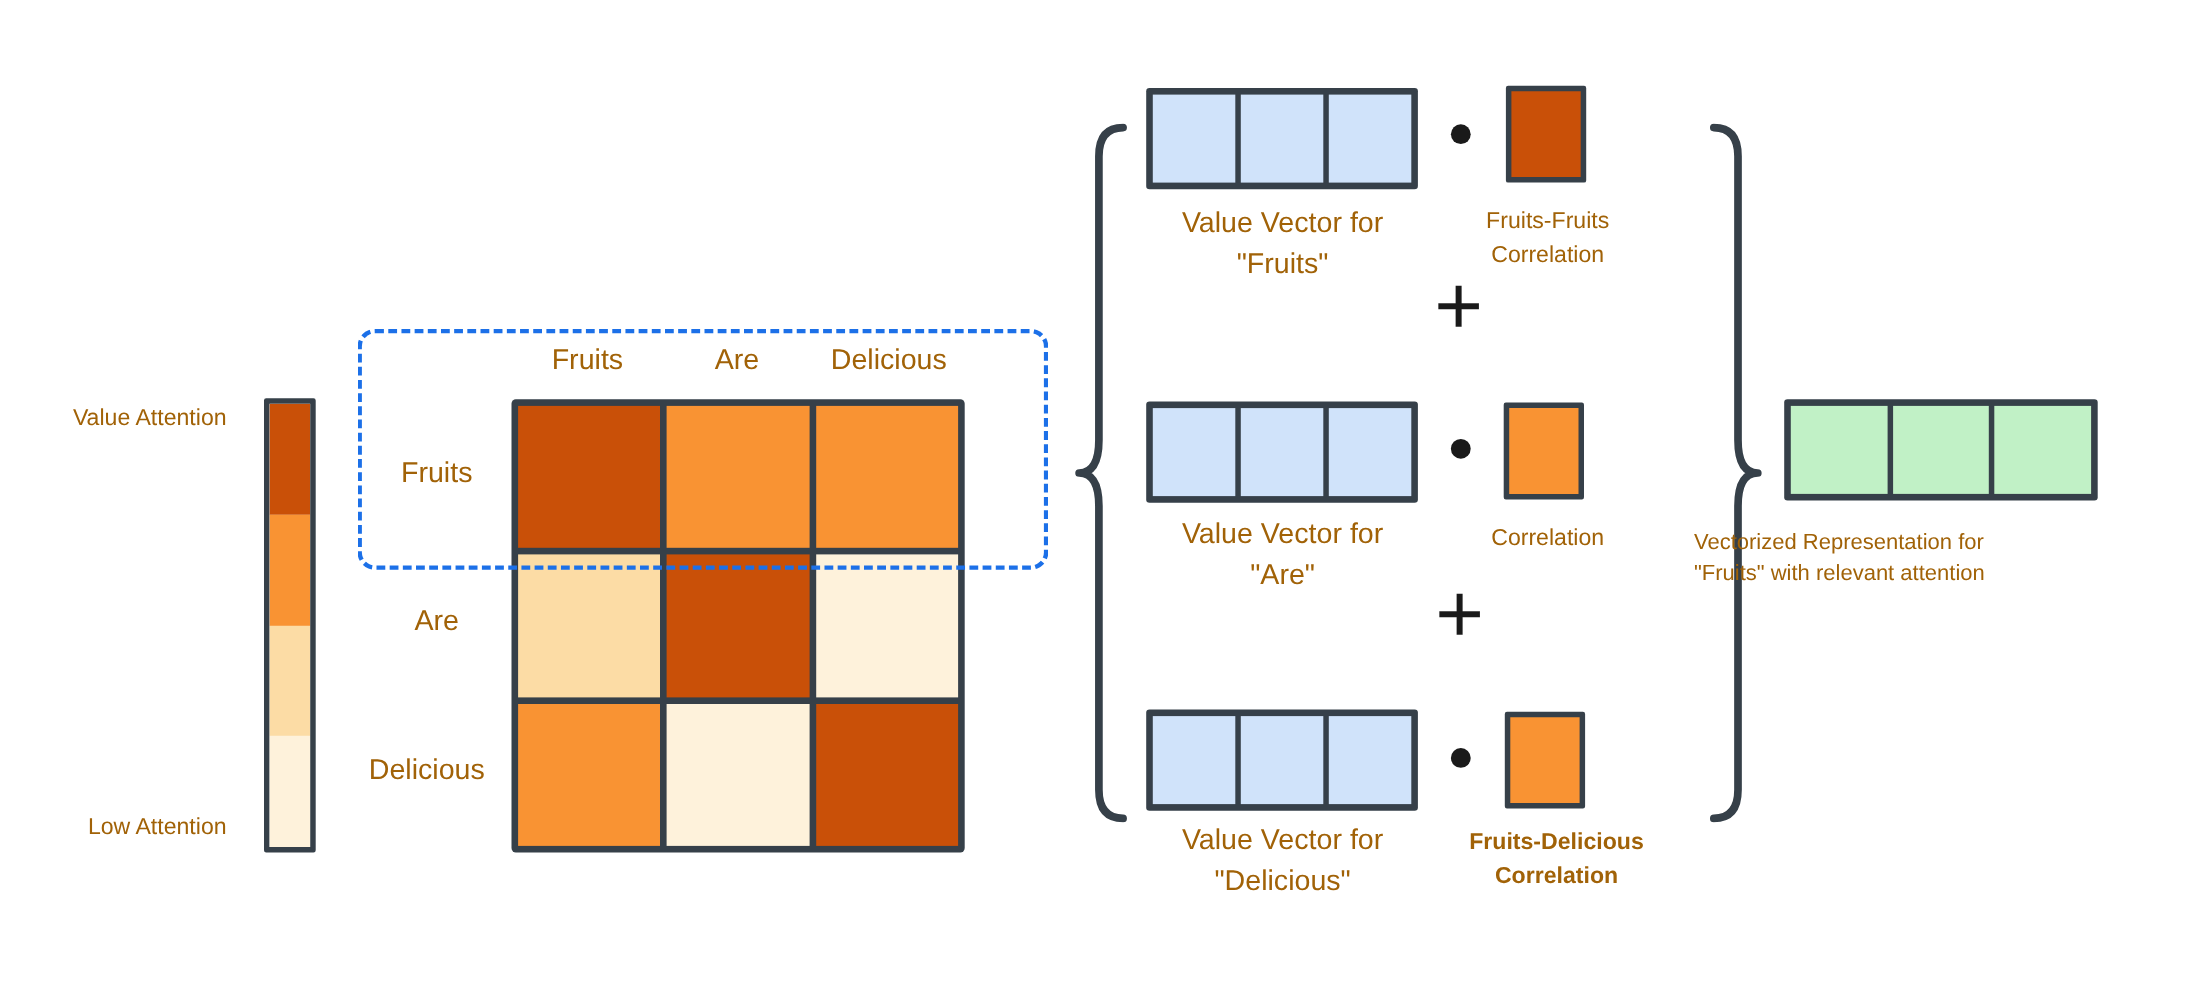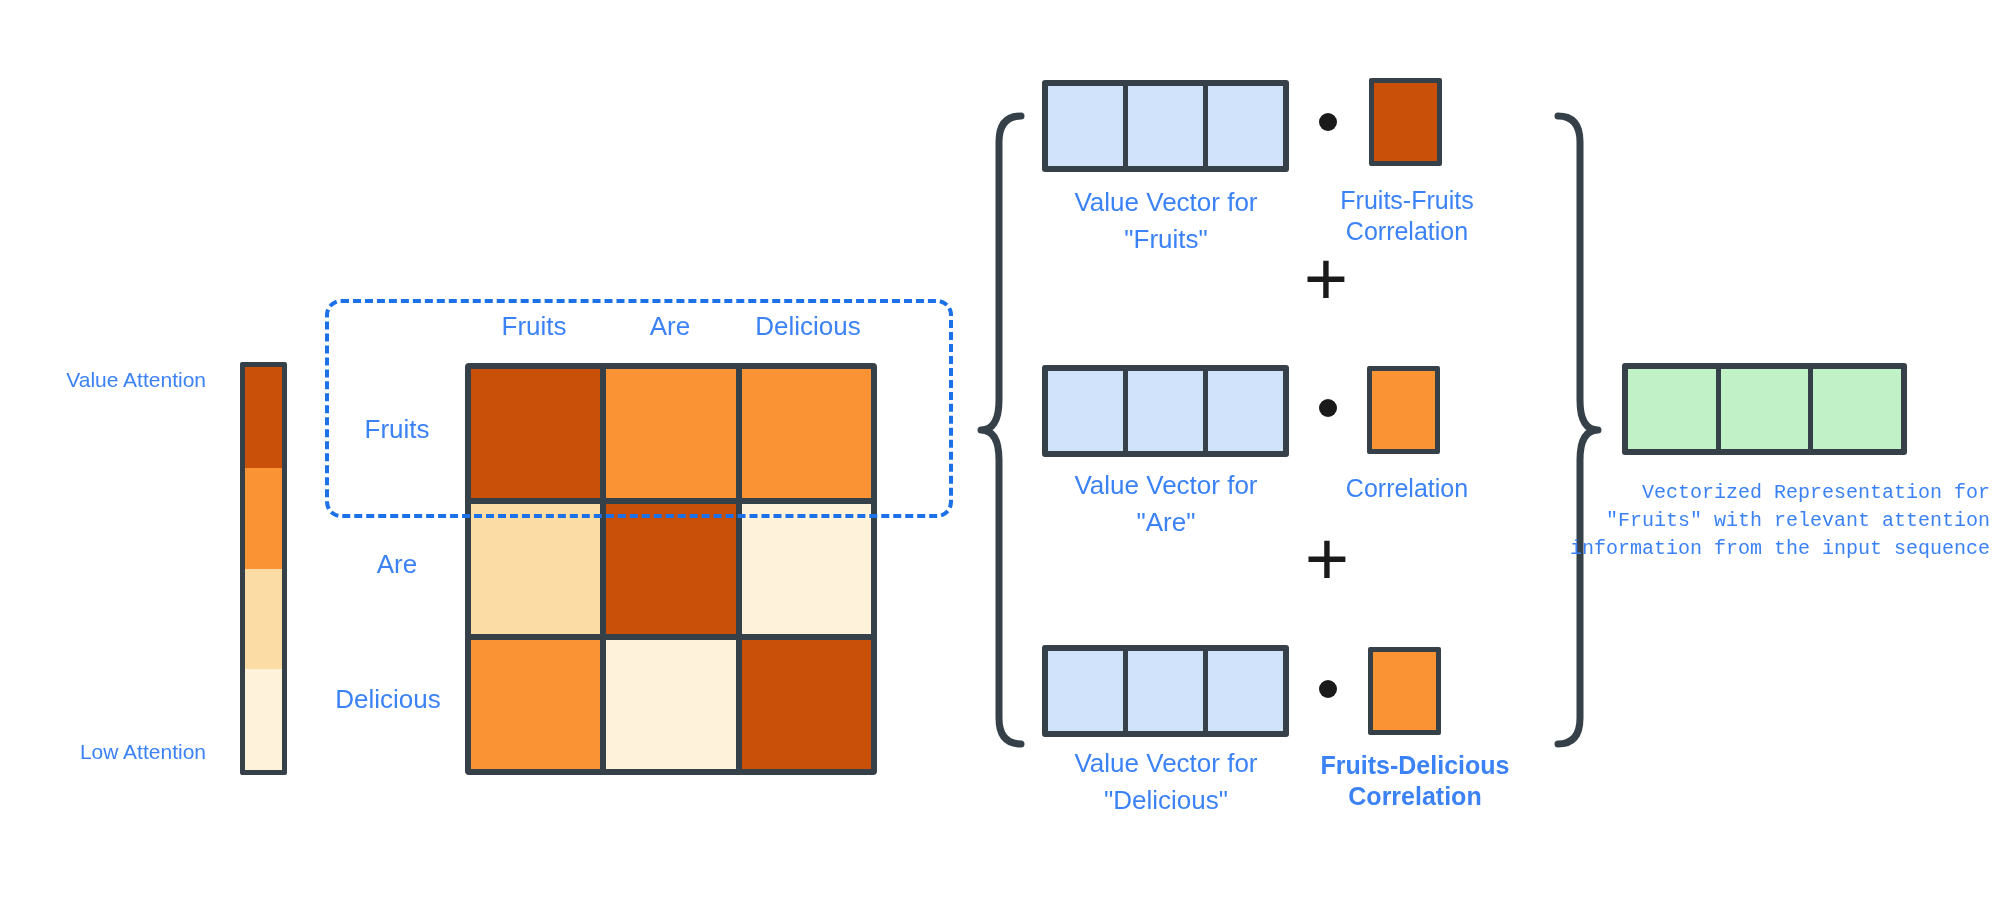--- a/index.html
+++ b/index.html
@@ -1,38 +1,38 @@
 <!DOCTYPE html>
 <html><head>
 <meta charset="utf-8">
 <style>
   html,body{margin:0;padding:0;background:#fff;}
   .canvas{position:relative;width:1999px;height:912px;background:#ffffff;
           font-family:"Liberation Sans",sans-serif;overflow:hidden;color:#4d4d4d;}
   .abs{position:absolute;}
-  .txt{color:#3b82f6;}
+  .txt{color:#a16207;}
   
   .legend-label{font-size:21px;width:185px;text-align:right;}
   .legend-bar{width:47px;height:413px;border:5px solid #364049;border-radius:2px;
               display:flex;flex-direction:column;box-sizing:border-box;overflow:hidden;}
   .legend-bar .seg{flex:1;}
   
   .matrix{width:412px;height:412px;background:#364049;border-radius:4px;
           display:grid;grid-template-columns:repeat(3,1fr);grid-template-rows:repeat(3,1fr);
           padding:6px;gap:6px;box-sizing:border-box;}
   .hdr{font-size:26px;text-align:center;width:170px;}
   .rowhdr{font-size:26px;text-align:center;width:200px;}
   .dashed-box{width:628px;height:219px;border:4px dashed #1c70e8;border-radius:16px;box-sizing:border-box;}
   
   .vector{background:#364049;display:flex;gap:5px;padding:6px;box-sizing:border-box;border-radius:3px;}
   .vector .cell{flex:1;}
   .corr-square{width:73px;height:88px;border:5px solid #364049;border-radius:2px;box-sizing:border-box;}
   .caption{font-size:26px;line-height:37px;text-align:center;width:340px;}
-  .corrcap{font-size:25px;line-height:31px;text-align:center;width:280px;}
-  .outcap{font-size:20px;line-height:28px;text-align:right;width:450px;font-family:Liberation Mono, monospace;}
+  .corrcap{font-size:21px;line-height:31px;text-align:center;width:280px;}
+  .outcap{font-size:20px;line-height:28px;text-align:left;width:450px;}
   .plus{font-size:76px;color:#1a1a1a;width:90px;height:84px;line-height:84px;text-align:center;}
   .dot{width:18px;height:18px;border-radius:50%;background:#1a1a1a;}
   .brace{stroke:#364049;stroke-width:7;fill:none;stroke-linecap:round;stroke-linejoin:round;}
 </style>
 </head>
 <body>
 
 <div class="canvas">
 
   <div class="abs legend-label txt" style="left:21px;top:368px;">Value Attention</div>
@@ -124,16 +124,15 @@
   </div>
 
   <div class="abs vector" style="left:1622px;top:363px;width:285px;height:92px;">
     <div class="cell" style="background-color: rgb(193, 241, 198);"></div>
     <div class="cell" style="background-color: rgb(193, 241, 198);"></div>
     <div class="cell" style="background-color: rgb(193, 241, 198);"></div>
   </div>
   <div class="abs outcap txt" style="left:1540px;top:479px;">
     <div>Vectorized Representation for</div>
     <div>"Fruits" with relevant attention</div>
-    <div>information from the input sequence</div>
   </div>
 
 </div>
 
 </body></html>

